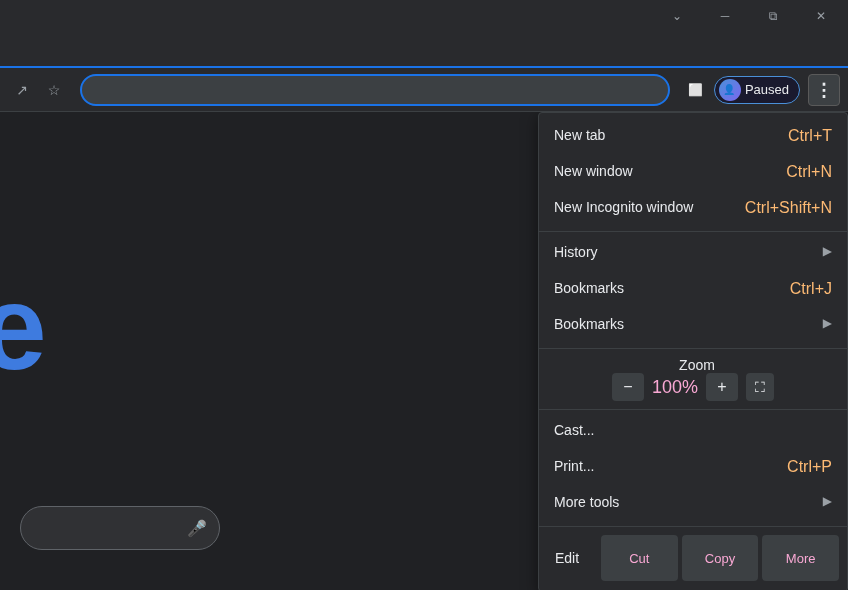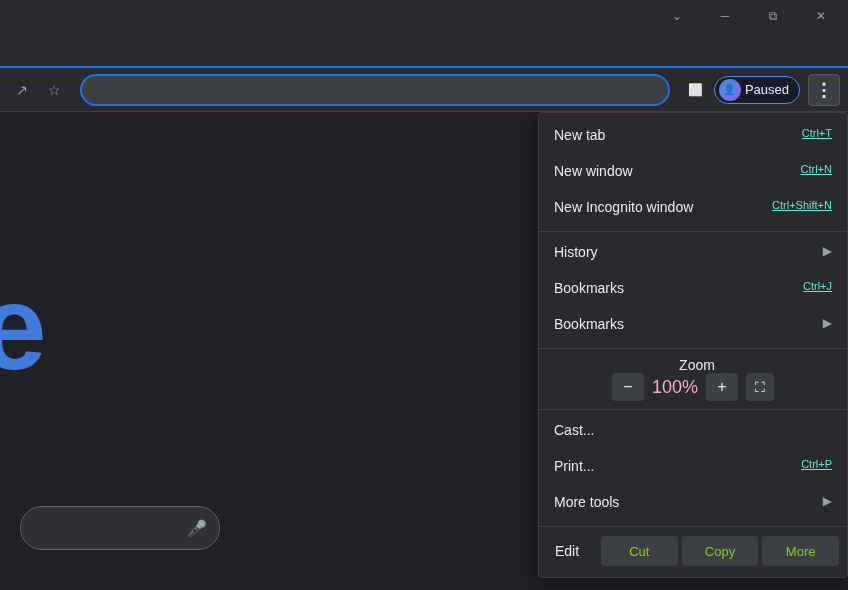--- a/index.html
+++ b/index.html
@@ -173,23 +173,22 @@
       justify-content: space-between;
       padding: 8px 15px;
       color: #e8eaed;
       font-size: 14px;
       cursor: pointer;
       min-height: 36px;
     }
 
     .menu-item-label { flex: 1; }
     .menu-item-shortcut {
-      color: #5eead4;
-      font-size: 11px;
-      text-decoration: underline;
+      color: #fdba74;
+      font-size: 16px;
     }
     .menu-item-arrow {
       color: #9aa0a6;
       font-size: 12px;
       margin-left: 4px;
     }
 
     .menu-divider {
       height: 1px;
       background: #3c4043;
@@ -258,25 +257,25 @@
       min-height: 40px;
     }
     .edit-label {
       color: #e8eaed;
       font-size: 14px;
       flex: 0 0 50px;
       padding-left: 8px;
     }
     .edit-btn {
       flex: 1;
-      height: 30px;
+      height: 46px;
       background: #3c4043;
       border: none;
       border-radius: 4px;
-      color: #84cc16;
+      color: #f9a8d4;
       font-size: 13px;
       cursor: pointer;
       display: flex;
       align-items: center;
       justify-content: center;
     }
   </style>
 </head>
 <body>
 

